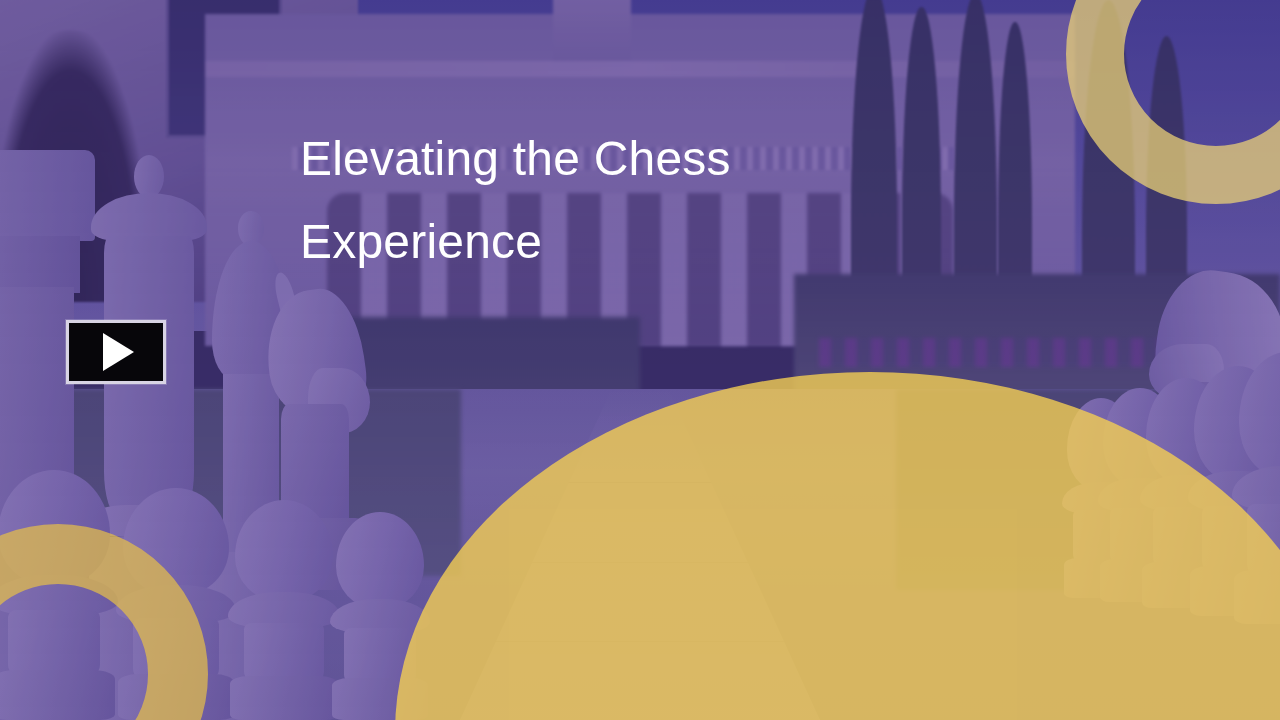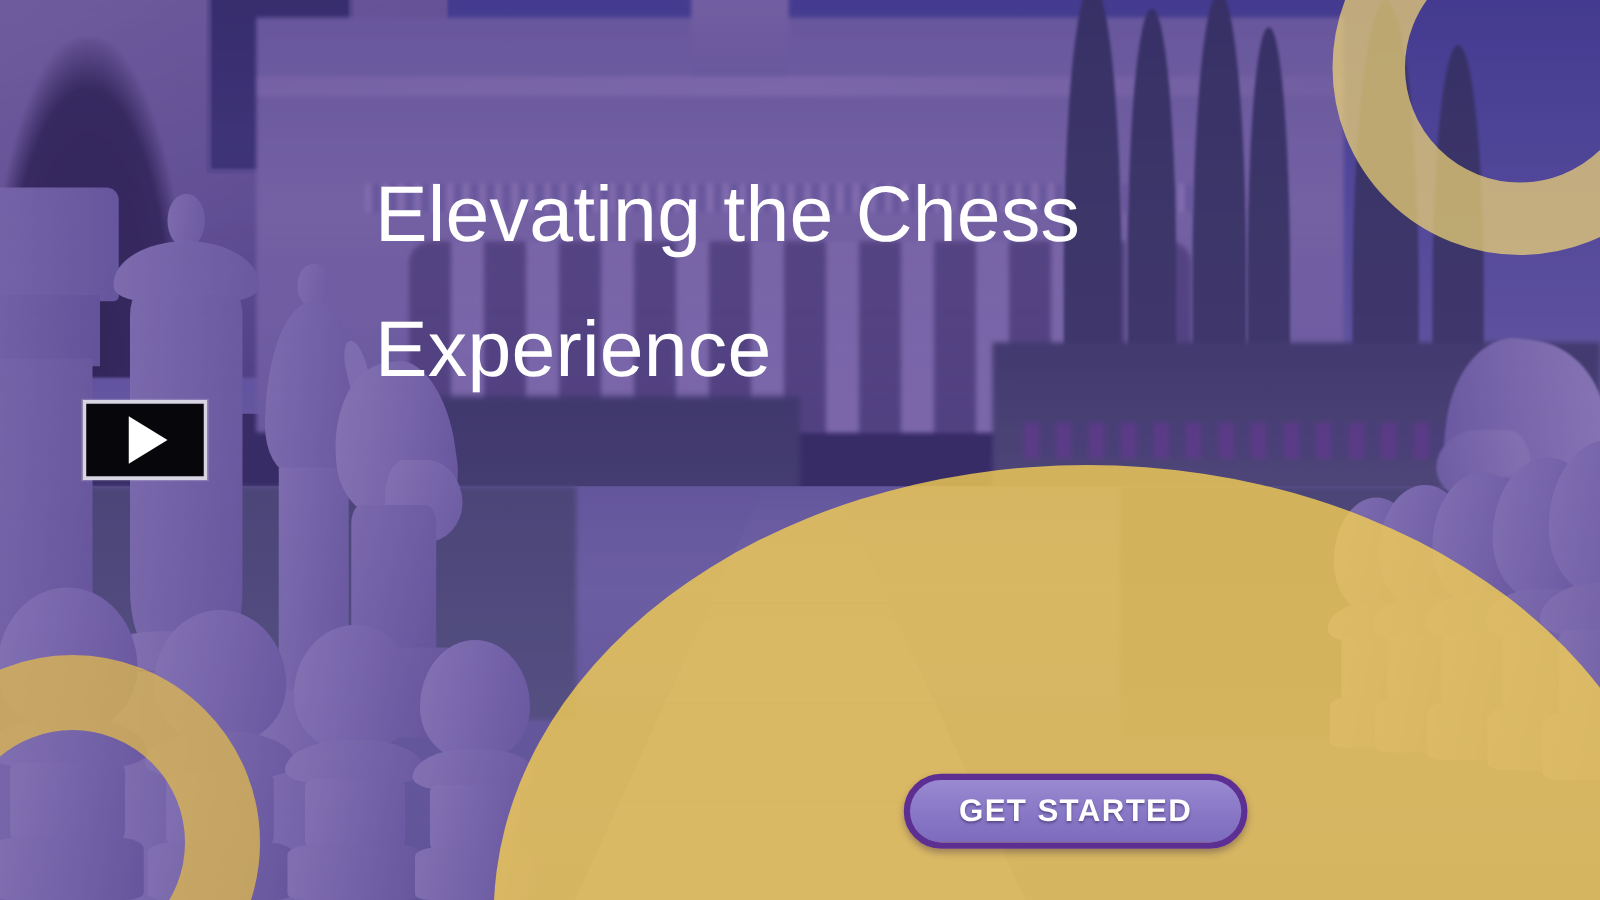--- a/index.html
+++ b/index.html
@@ -356,21 +356,21 @@
 
   .title {
     position: absolute;
     left: 300px;
     top: 118px;
     width: 700px;
     margin: 0;
     color: #ffffff;
     font-family: "Liberation Sans", sans-serif;
     font-weight: 400;
-    font-size: 63px;
+    font-size: 48px;
     line-height: 1.72;
     letter-spacing: .2px;
     white-space: pre-line;
   }
 
   .subtitle {
     position: absolute;
     left: 302px;
     top: 340px;
     width: 720px;
@@ -574,18 +574,15 @@
   <div class="content">
 
     <h1 class="title">Elevating the Chess
 Experience</h1>
 
 
     <div class="video-button">
       <span class="tri"></span>
     </div>
 
-    <div class="cta">
-      <span class="cta-label">GET STARTED</span>
-    </div>
 
   </div>
 </div>
 
 </body></html>

